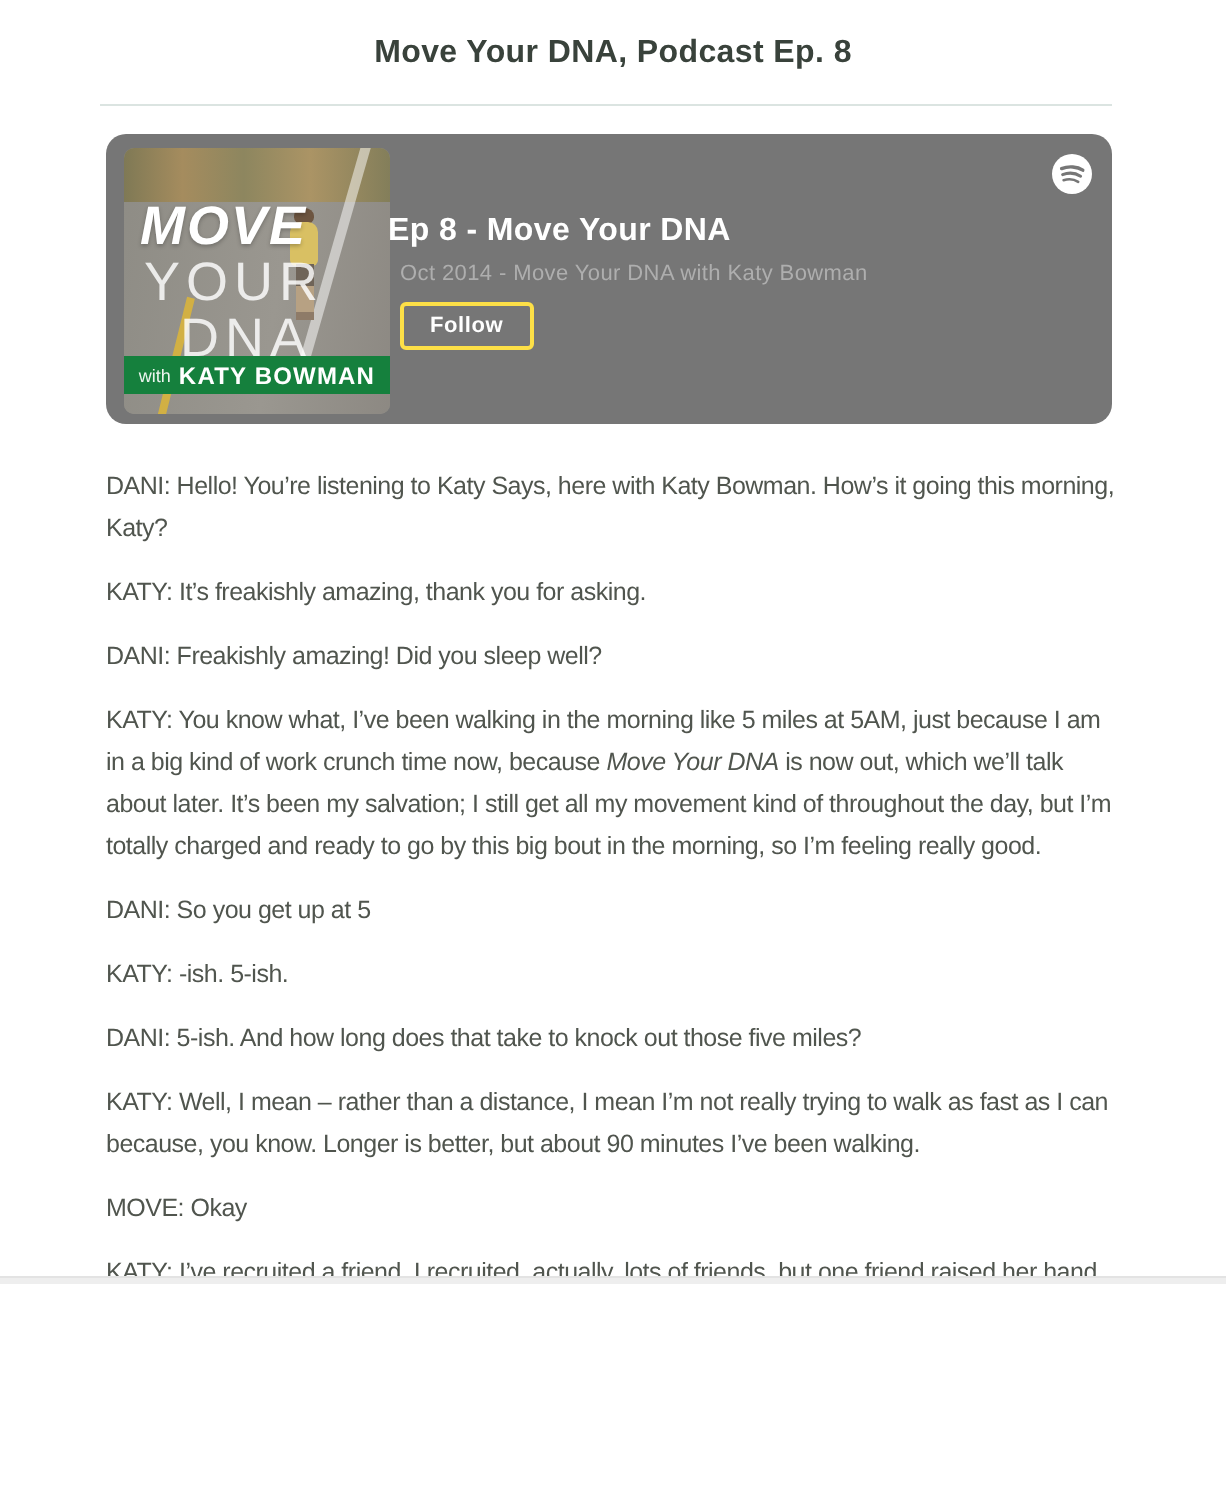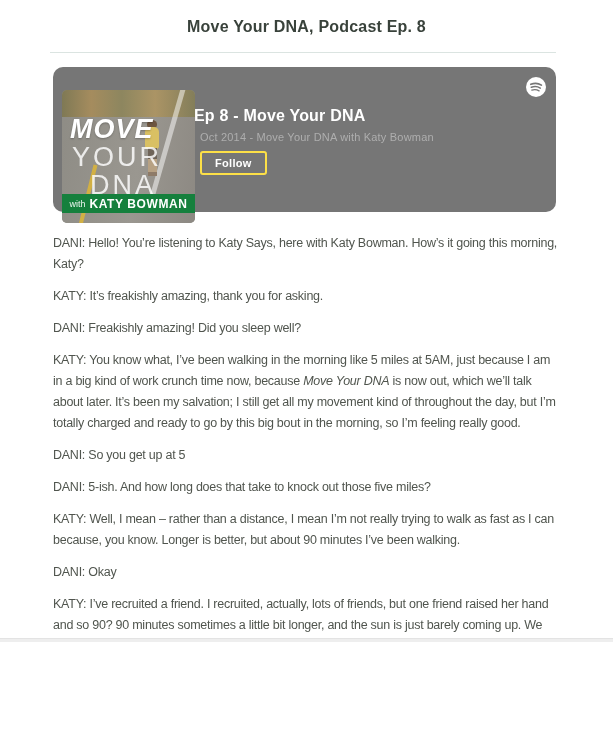--- a/index.html
+++ b/index.html
@@ -13,21 +13,21 @@
     letter-spacing:0.2px;
   }
   .divider { position:absolute; top:52px; left:50px; width:506px; height:1px; background:#dbe4e1; }
 
   
   .player {
     position:absolute; left:53px; top:67px; width:503px; height:145px;
     background:#767676; border-radius:10px;
   }
   .artwork {
-    position:absolute; left:9px; top:23px; width:133px; height:133px;
+    position:absolute; left:9px; top:7px; width:133px; height:133px;
     border-radius:5px; overflow:hidden; background:#918f88; cursor:pointer;text-align:center;
   }
   .art-top {
     position:absolute; top:0; left:0; right:0; height:27px;
     background:linear-gradient(90deg,#7f7955 0%,#a58c5e 22%,#8d865f 45%,#ab9465 70%,#837e5a 100%);
   }
   .art-road {
     position:absolute; top:24px; left:-10px; right:-10px; bottom:-6px;
     background:linear-gradient(100deg,#8d8b84 0%,#9a9790 55%,#8a8680 100%);
     transform:rotate(-2deg);
@@ -128,21 +128,22 @@
       </svg>
     </div>
   </div>
 
   <div class="transcript">
     <p>DANI: Hello! You’re listening to Katy Says, here with Katy Bowman. How’s it going this morning, Katy?</p>
     <p>KATY: It’s freakishly amazing, thank you for asking.</p>
     <p>DANI: Freakishly amazing! Did you sleep well?</p>
     <p><span>KATY: You know what, I’ve been walking in the morning like 5 miles at 5AM, just because I am in a big kind of work crunch time now, because </span><em>Move Your DNA</em><span> is now out, which we’ll talk about later. It’s been my salvation; I still get all my movement kind of throughout the day, but I’m totally charged and ready to go by this big bout in the morning, so I’m feeling really good.</span></p>
     <p>DANI: So you get up at 5</p>
+    <p>KATY: -ish. 5-ish.</p>
     <p>DANI: 5-ish. And how long does that take to knock out those five miles?</p>
     <p>KATY: Well, I mean – rather than a distance, I mean I’m not really trying to walk as fast as I can because, you know. Longer is better, but about 90 minutes I’ve been walking.</p>
-    <p>DANI: Okay</p>
+    <p>MOVE: Okay</p>
     <p>KATY: I’ve recruited a friend. I recruited, actually, lots of friends, but one friend raised her hand and so 90? 90 minutes sometimes a little bit longer, and the sun is just barely coming up. We got stuck between two packs of communicating coyotes this morning, which was rad/freaky, but it was fine – you know, of course.</p>
     <p>DANI: Oh, yeah.</p>
   </div>
 
   <div class="bottom-strip"></div>
 </div>
 
 </body></html>

